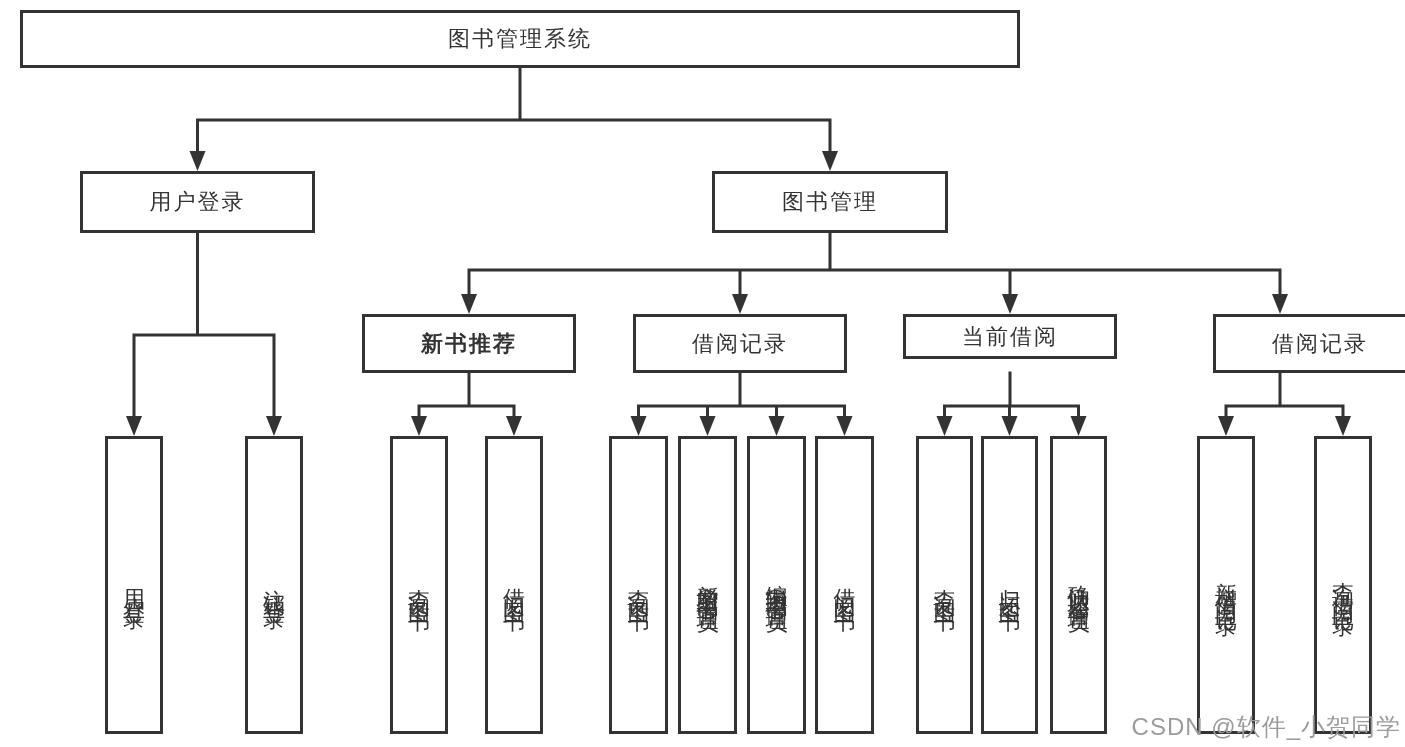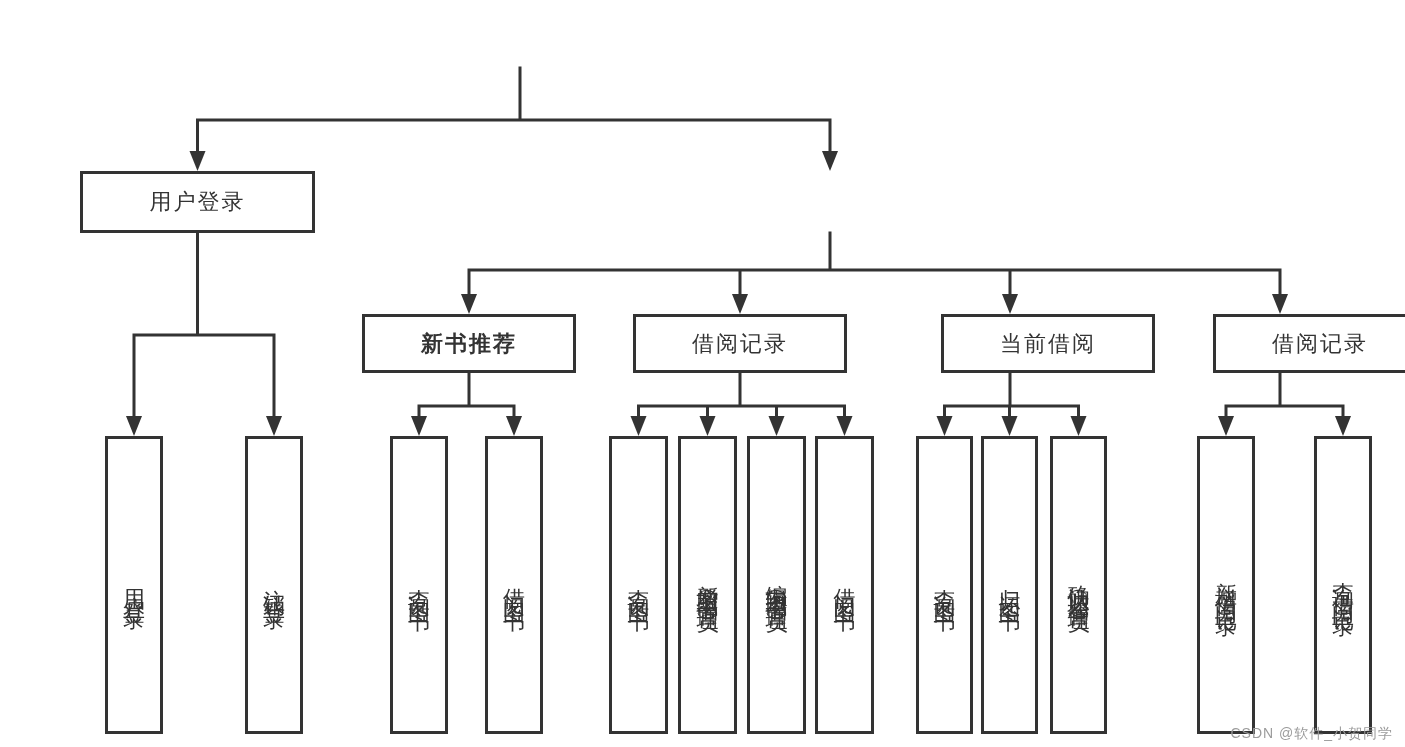--- a/index.html
+++ b/index.html
@@ -47,23 +47,23 @@
     font-size: 22px;
     writing-mode: vertical-rl;
     text-orientation: mixed;
     letter-spacing: 7px;
     line-height: 1;
     z-index: 2;
   }
   .leaf span { display: block; }
   #watermark {
     position: absolute;
-    right: 12px;
+    right: 4px;
     bottom: 4px;
-    font-size: 14px;
+    font-size: 24px;
     color: #9b9b9b;
     letter-spacing: 1px;
     z-index: 5;
     white-space: nowrap;
   }
 </style>
 </head>
 <body>
 
 <div id="canvas">
@@ -101,32 +101,38 @@
       <polygon points="768.5,416 784.5,416 776.5,436"></polygon>
       <polygon points="836.5,416 852.5,416 844.5,436"></polygon>
       <polygon points="936.5,416 952.5,416 944.5,436"></polygon>
       <polygon points="1001.5,416 1017.5,416 1009.5,436"></polygon>
       <polygon points="1070.5,416 1086.5,416 1078.5,436"></polygon>
       <polygon points="1218,416 1234,416 1226,436"></polygon>
       <polygon points="1335,416 1351,416 1343,436"></polygon>
     </g>
   </svg>
 
+  <div class="node" style="left:20px; top:10px; width:1000px; height:58px;">
+    <span>图书管理系统</span>
+  </div>
 
   <div class="node" style="left:80px; top:171px; width:235px; height:62px;">
     <span>用户登录</span>
+  </div>
+  <div class="node" style="left:712px; top:171px; width:236px; height:62px;">
+    <span>图书管理</span>
   </div>
 
   <div class="node" style="left:362px; top:314px; width:214px; height:59px;font-weight:bold;">
     <span>新书推荐</span>
   </div>
   <div class="node" style="left:633px; top:314px; width:214px; height:59px;">
     <span>借阅记录</span>
   </div>
-  <div class="node" style="left:941px; top:314px; width:214px; height:59px;">
+  <div class="node" style="left:903px; top:314px; width:214px; height:45px;">
     <span>当前借阅</span>
   </div>
   <div class="node" style="left:1173px; top:314px; width:214px; height:59px;margin-left:40px;">
     <span>借阅记录</span>
   </div>
 
   <div class="leaf" style="left:105px; top:436px; width:58px; height:298px;">
     <span>用户登录</span>
   </div>
   <div class="leaf" style="left:245px; top:436px; width:58px; height:298px;">

